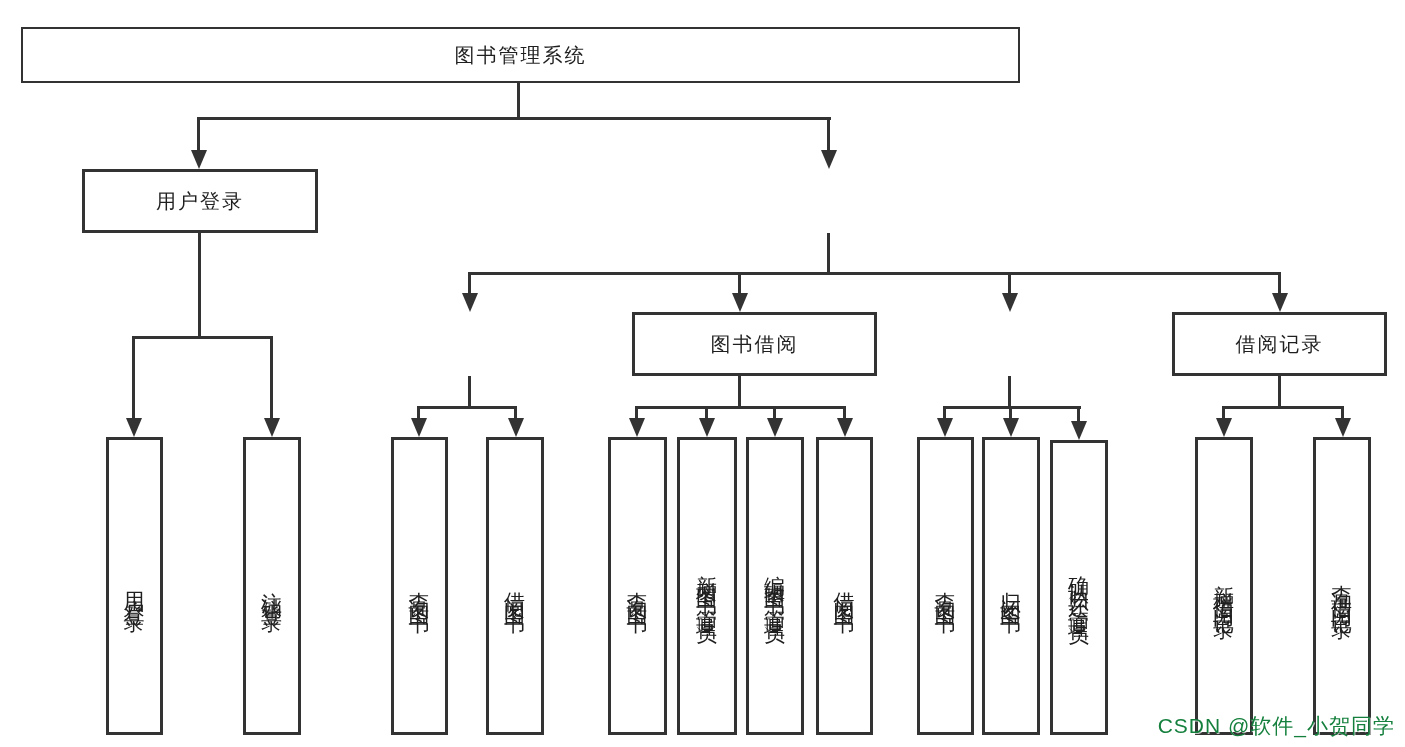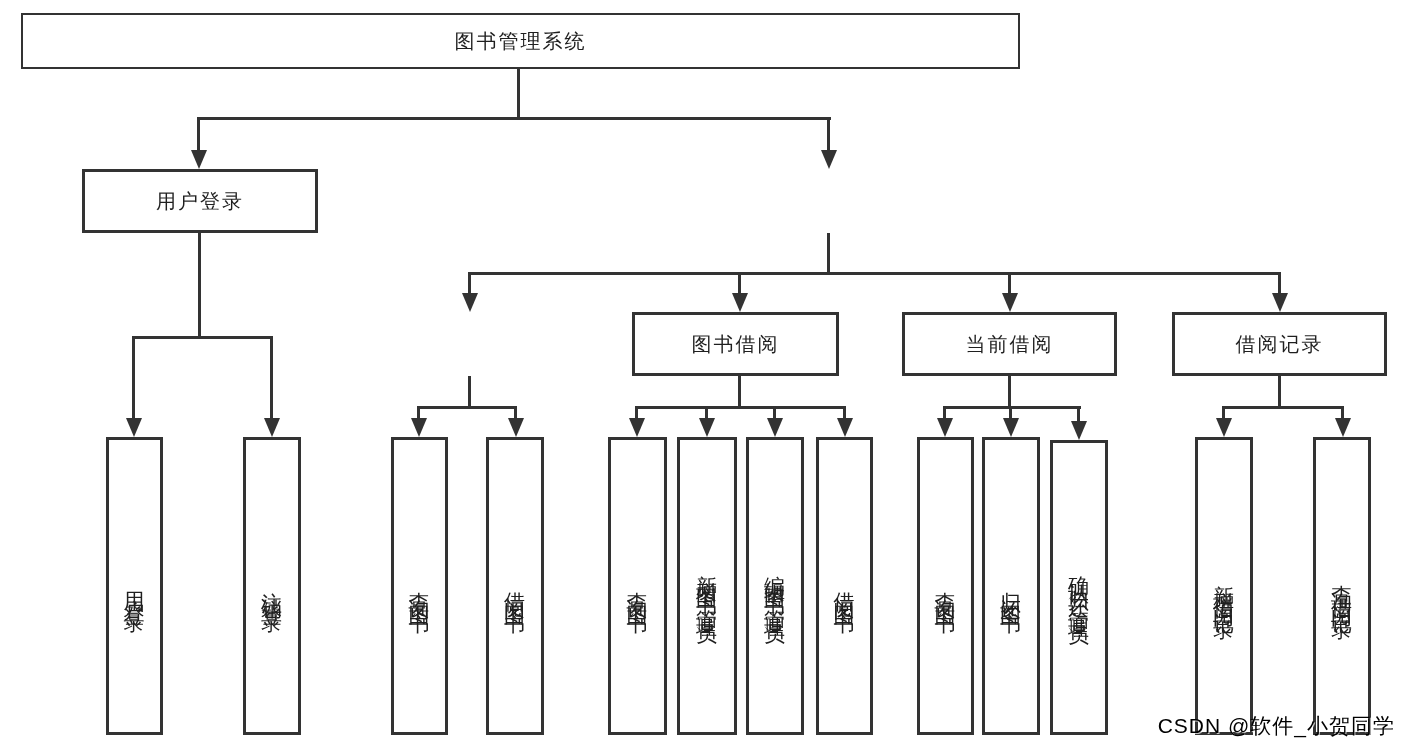--- a/index.html
+++ b/index.html
@@ -18,21 +18,21 @@
     box-sizing: border-box;
     display: flex;
     align-items: center;
     justify-content: center;
     color: #1f1f1f;
     font-size: 20px;
     letter-spacing: 2px;
     text-align: center;
     z-index: 2;
   }
-  .rootbox { border-width: 2px; }
+  .rootbox { border-width: 2px; margin-top: 14px; }
   .vbox {
     writing-mode: vertical-rl;
     font-size: 21px;
     letter-spacing: 7px;
     line-height: 1;
     padding-top: 6px;
   }
   .line {
     position: absolute;
     background: #333333;
@@ -45,37 +45,36 @@
     border-left: 8px solid transparent;
     border-right: 8px solid transparent;
     border-top: 19px solid #333333;
     z-index: 1;
   }
   .watermark {
     position: absolute;
     top: 712px;
     right: 10px;
     font-size: 21px;
-    color: #000000;
+    color: #15803d;
     letter-spacing: 1px;
     z-index: 3;
     text-shadow: 1px 1px 0 rgba(255,255,255,0.7);
   }
 </style>
 </head>
 <body>
 
 <div id="canvas">
 
   <div class="box rootbox" style="left:21px; top:13px; width:999px; height:56px;">图书管理系统</div>
 
   <div class="box" style="left:82px; top:169px; width:236px; height:64px;">用户登录</div>
 
-  <div class="box" style="left:632px; top:312px; width:207px; height:64px;">图书借阅</div>
-  <div class="box" style="left:902px; top:312px; width:215px; height:64px;">当前借阅</div>
+  <div class="box" style="left:632px; top:312px; width:245px; height:64px;">图书借阅</div>
   <div class="box" style="left:1172px; top:312px; width:215px; height:64px;">借阅记录</div>
 
   <div class="box vbox" style="left:106px; top:437px; width:57px; height:298px;">用户登录</div>
   <div class="box vbox" style="left:243px; top:437px; width:58px; height:298px;">注销登录</div>
 
   <div class="box vbox" style="left:391px; top:437px; width:57px; height:298px;">查询图书</div>
   <div class="box vbox" style="left:486px; top:437px; width:58px; height:298px;">借阅图书</div>
 
   <div class="box vbox" style="left:608px; top:437px; width:59px; height:298px;">查询图书</div>
   <div class="box vbox" style="left:677px; top:437px; width:60px; height:298px;">新增图书（管理员）</div>

